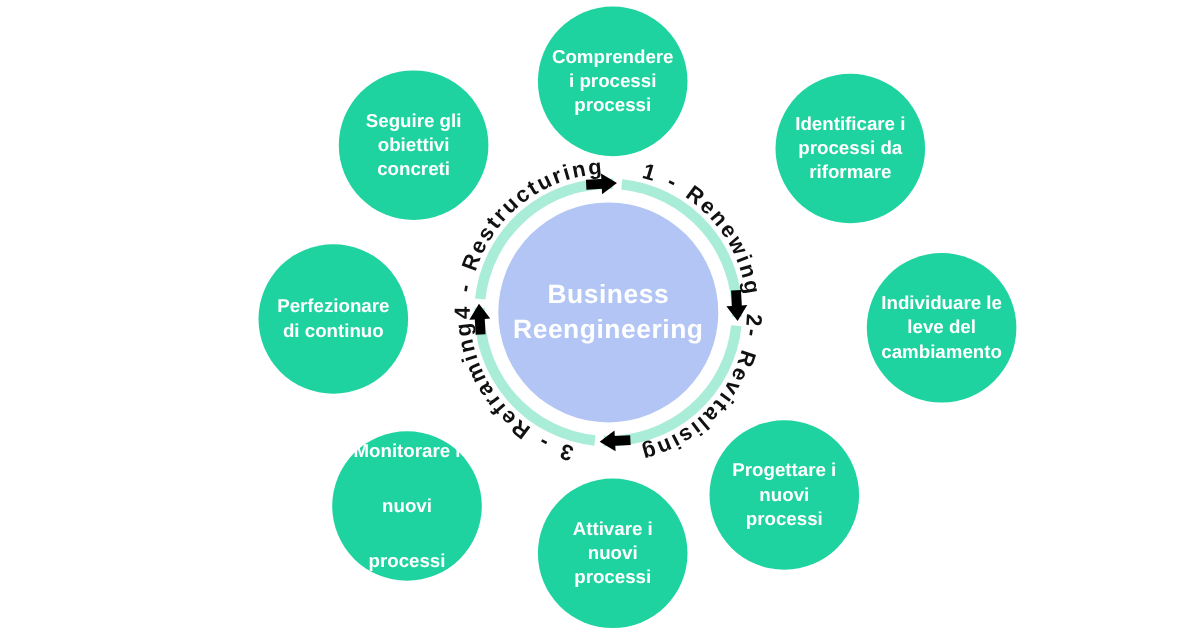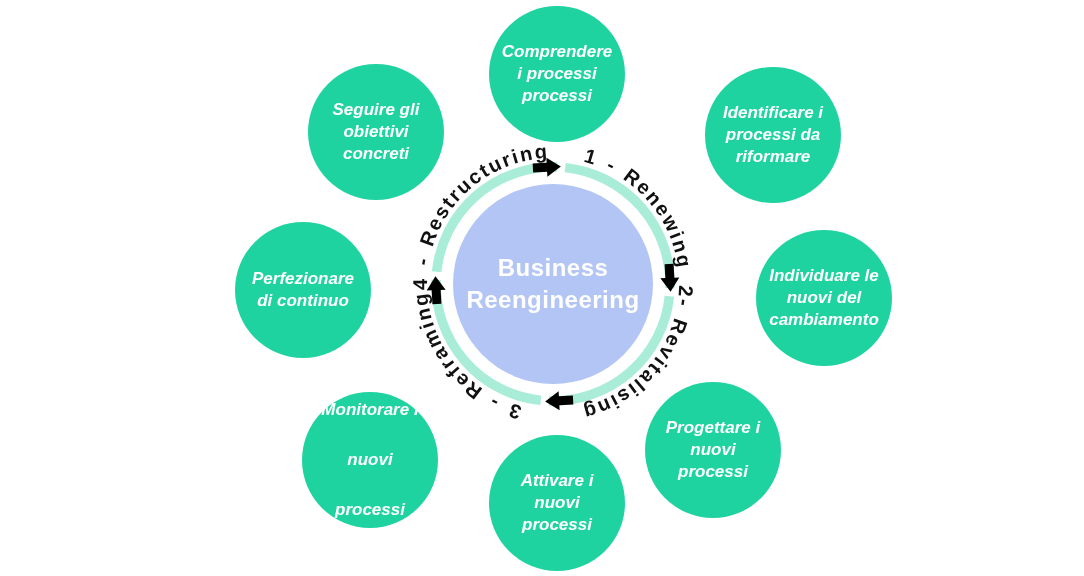--- a/index.html
+++ b/index.html
@@ -35,29 +35,29 @@
     z-index:2;text-align:center;
   }
   .center-circle .line{
     color:var(--steptext);font-size:24px;font-weight:700;
     line-height:32px;letter-spacing:0.5px;white-space:nowrap;
   }
   .step{
     position:absolute;width:136px;height:136px;border-radius:50%;
     background:var(--green);
     display:flex;flex-direction:column;align-items:center;justify-content:center;
-    z-index:2;text-align:center;font-style:italic;
+    z-index:2;text-align:center;
   }
   .step .line{
     color:var(--steptext);font-size:17px;font-weight:700;
     line-height:22px;white-space:nowrap;
   }
   .pos-top{left:489px;top:6px;}
   .pos-top-right{left:705px;top:67px;}
-  .pos-right{left:756px;top:230px;}
+  .pos-right{left:788px;top:230px;}
   .pos-bottom-right{left:645px;top:382px;}
   .pos-bottom{left:489px;top:435px;text-align:right;}
   .pos-bottom-left{left:302px;top:392px;gap:28px;}
   .pos-left{left:235px;top:222px;}
   .pos-top-left{left:308px;top:64px;}
 </style>
 </head>
 <body>
 
 <div class="canvas">
@@ -103,21 +103,21 @@
   </div>
 
   <div class="step pos-top-right">
     <div class="line">Identificare i</div>
     <div class="line">processi da</div>
     <div class="line">riformare</div>
   </div>
 
   <div class="step pos-right">
     <div class="line">Individuare le</div>
-    <div class="line">nuovi del</div>
+    <div class="line">leve del</div>
     <div class="line">cambiamento</div>
   </div>
 
   <div class="step pos-bottom-right">
     <div class="line">Progettare i</div>
     <div class="line">nuovi</div>
     <div class="line">processi</div>
   </div>
 
   <div class="step pos-bottom">

